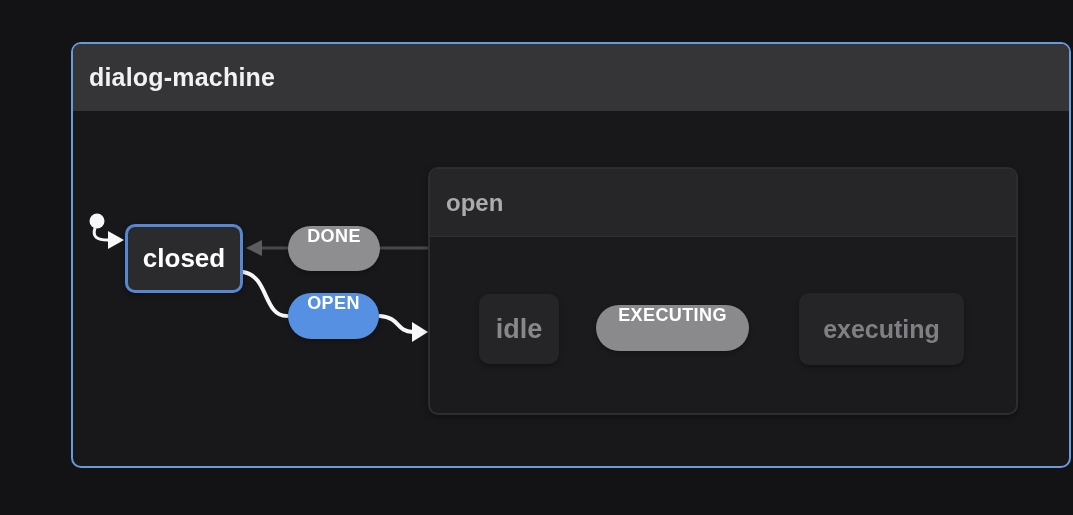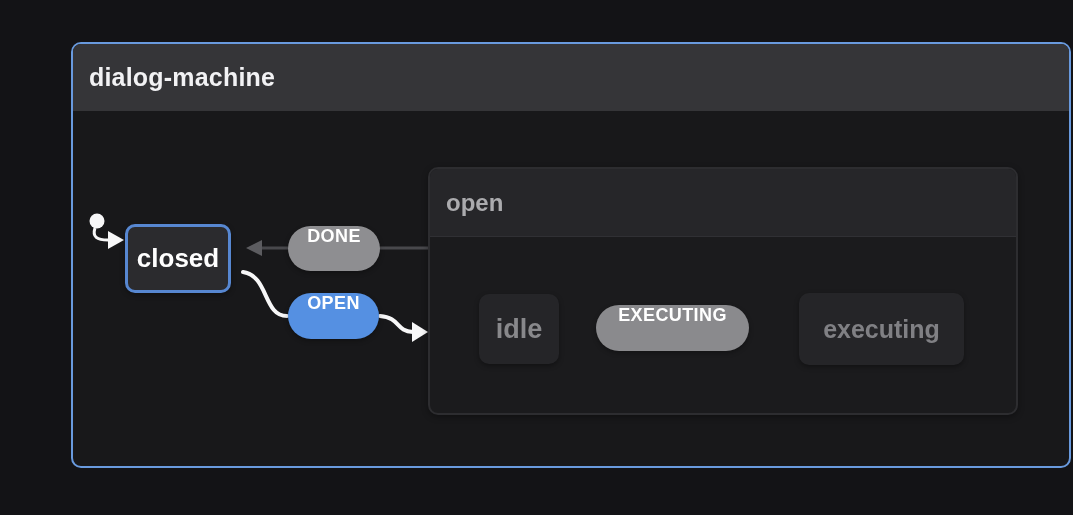--- a/index.html
+++ b/index.html
@@ -61,21 +61,21 @@
   .compound-title{
     font-size:24px;font-weight:700;color:var(--compound-title);
   }
 
   .state-node{
     position:absolute;display:flex;align-items:center;justify-content:center;
     border-radius:10px;background:var(--node-bg);
     font-weight:700;box-shadow:0 2px 5px rgba(0,0,0,0.35);
   }
   .state-closed{
-    left:89px;top:224px;width:106px;height:69px;
+    left:89px;top:224px;width:118px;height:69px;
     background:var(--closed-bg);
     border:3px solid var(--active-border);
     color:#ffffff;font-size:26px;
   }
   .state-idle{
     left:443px;top:294px;width:80px;height:70px;
     color:var(--node-text);font-size:27px;
   }
   .state-executing{
     left:763px;top:293px;width:165px;height:72px;

